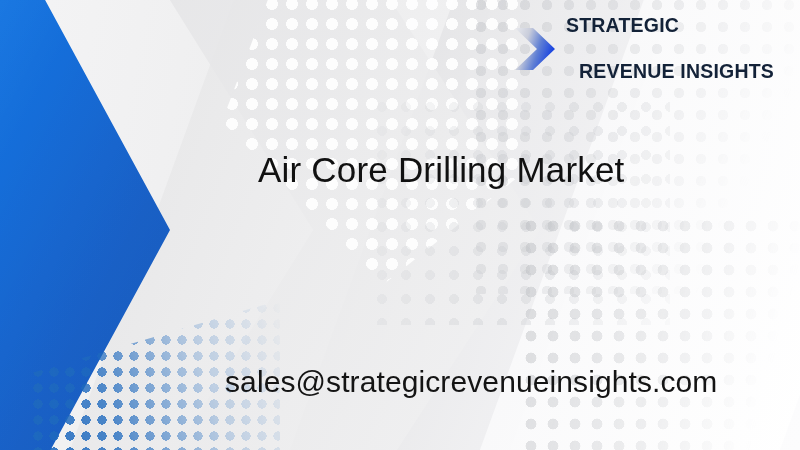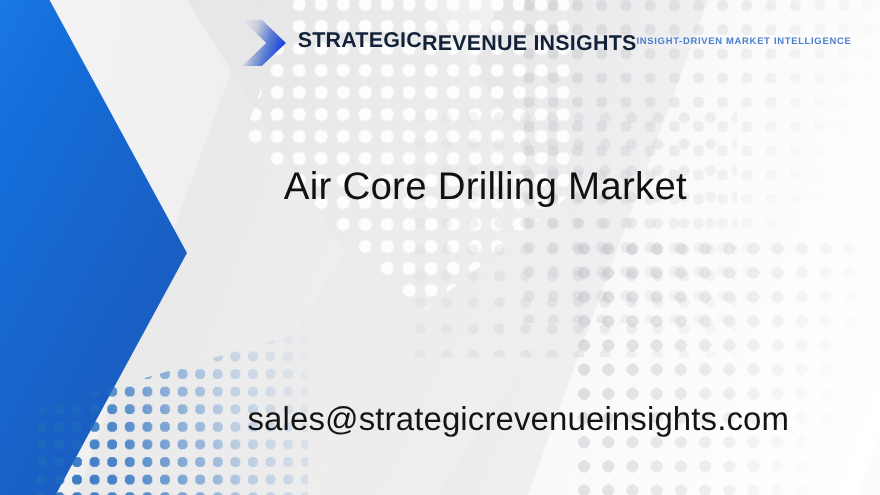--- a/index.html
+++ b/index.html
@@ -134,29 +134,29 @@
     clip-path:polygon(0% 38%, 34% 0%, 100% 0%, 100% 100%, 34% 100%);
     opacity:.0;
   }
 
   
   #logo{
     position:absolute; right:26px; top:16px;
     display:flex; align-items:center; gap:9px;
   }
   .logo-mark{ width:44px; height:46px; flex:0 0 auto; display:block; }
-  .logo-text{ display:flex; flex-direction:row; line-height:1; }
+  .logo-text{ display:flex; flex-direction:column; line-height:1;gap:24px; }
   .logo-l1, .logo-l2{
     font-family:"Liberation Sans", sans-serif;
     font-weight:700;
     font-size:19.5px;
     letter-spacing:.2px;
     color:#132238;
   }
-  .logo-l2{ margin-top:2px; }
+  .logo-l2{ margin-top:2px;margin-left:13px; }
   .logo-tag{
     margin-top:5px;
     font-family:"Liberation Sans", sans-serif;
     font-weight:700;
     font-size:8.6px;
     letter-spacing:.62px;
     color:#4b7fd0;
     white-space:nowrap;
   }
 
@@ -216,20 +216,19 @@
           <stop offset="35%" stop-color="#c9cddb"></stop>
           <stop offset="68%" stop-color="#5f7fd4"></stop>
           <stop offset="100%" stop-color="#1c46e0"></stop>
         </linearGradient>
       </defs>
       <path d="M2 2 H20 L42 23 L20 44 H2 L24 23 Z" fill="url(#gmark)"></path>
     </svg>
     <div class="logo-text">
       <div class="logo-l1">STRATEGIC</div>
       <div class="logo-l2">REVENUE INSIGHTS</div>
-      <div class="logo-tag">INSIGHT-DRIVEN MARKET INTELLIGENCE</div>
     </div>
   </div>
 
   <div id="title">Air Core Drilling Market</div>
   <div id="email">sales@strategicrevenueinsights.com</div>
 
 </div>
 
 </body></html>

